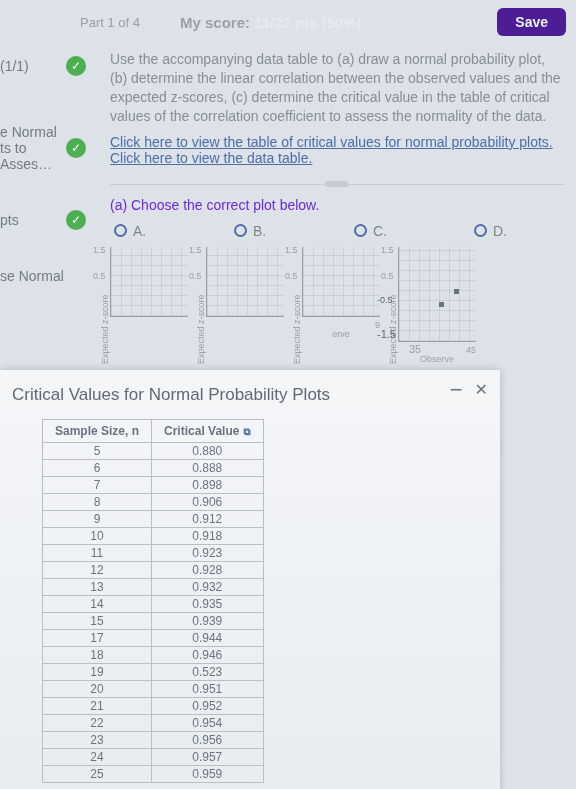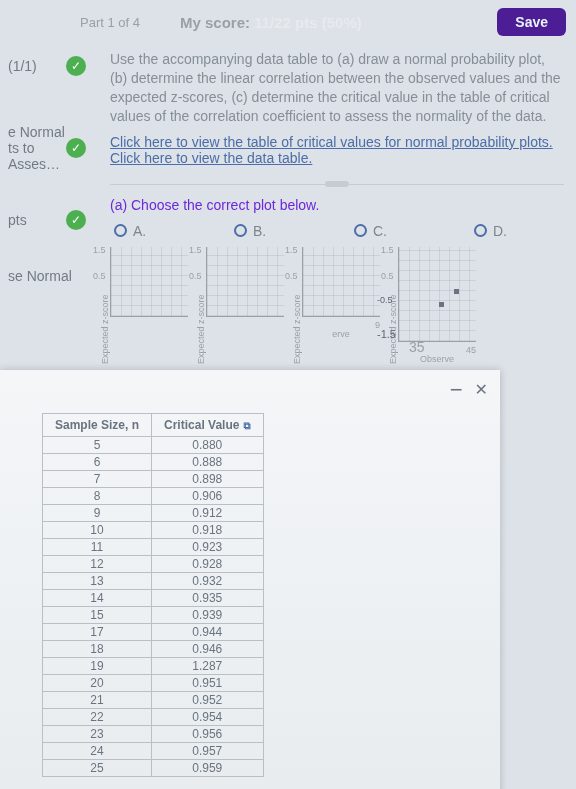--- a/index.html
+++ b/index.html
@@ -25,21 +25,21 @@
   background: #4c1d95; color: #e8f3f9; font-weight: bold;
   padding: 6px 18px; border-radius: 6px; font-size: 14px;
 }
 .content-row { display: flex; }
 .left-col {
   width: 122px;
   padding-top: 6px;
 }
 .left-item {
   display: flex; align-items: center; justify-content: space-between;
-  padding: 4px 8px 4px 8px;
+  padding: 4px 8px 4px 0;
   margin-bottom: 40px;
   color: #727b84;
   font-size: 14px;
 }
 .chk {
   width: 20px; height: 20px; border-radius: 50%;
   background: #4caf50; display: inline-flex;
   align-items: center; justify-content: center;
   color: #fff; font-size: 12px;
 }
@@ -65,21 +65,21 @@
 .plot {
   width: 78px; height: 70px; position: relative;
   border-left: 1px solid #9aa0a6; border-bottom: 1px solid #9aa0a6;
   background:
     repeating-linear-gradient(to right, rgba(0,0,0,0.08) 0 1px, transparent 1px 10px),
     repeating-linear-gradient(to top, rgba(0,0,0,0.08) 0 1px, transparent 1px 10px);
 }
 .ticks { position:absolute; left:-18px; top:-2px; font-size:9px; color:#9aa0a6; }
 .ticks2 { position:absolute; left:-18px; top:24px; font-size:9px; color:#9aa0a6; }
 .tickx { position:absolute; bottom:-14px; right:0; font-size:9px; color:#9aa0a6; }
-.tickx2 { position:absolute; bottom:-14px; left:10px; font-size:14px; color:#9aa0a6; }
+.tickx2 { position:absolute; bottom:-14px; left:10px; font-size:11px; color:#9aa0a6; }
 .ptD { position:absolute; width:5px; height:5px; background:#6a7480; }
 .plt-bottom { font-size:9px; color:#9aa0a6; text-align:center; margin-top:12px; }
 
 
 .modal {
   position: absolute;
   left: 0; top: 370px;
   width: 500px;
   background: linear-gradient(#f4f6f8,#e8ecef);
   padding: 10px 12px 20px 12px;
@@ -220,20 +220,21 @@
       </div>
     </div>
   </div>
 </div>
 
 <div class="modal">
   <div class="modal-head">
     <span class="min">−</span>
     <span class="x">✕</span>
   </div>
+  <div class="modal-title">Critical Values for Normal Probability Plots</div>
   <table class="tbl">
     <thead>
       <tr>
         <th>Sample Size, n</th>
         <th>
           <span>Critical Value</span><span class="popout">⧉</span>
         </th>
       </tr>
     </thead>
     <tbody id="tbl-body">
@@ -284,21 +285,21 @@
         <tr>
           <td>17</td>
           <td>0.944</td>
         </tr>
         <tr>
           <td>18</td>
           <td>0.946</td>
         </tr>
         <tr>
           <td>19</td>
-          <td>1.287</td>
+          <td>0.523</td>
         </tr>
         <tr>
           <td>20</td>
           <td>0.951</td>
         </tr>
         <tr>
           <td>21</td>
           <td>0.952</td>
         </tr>
         <tr>

